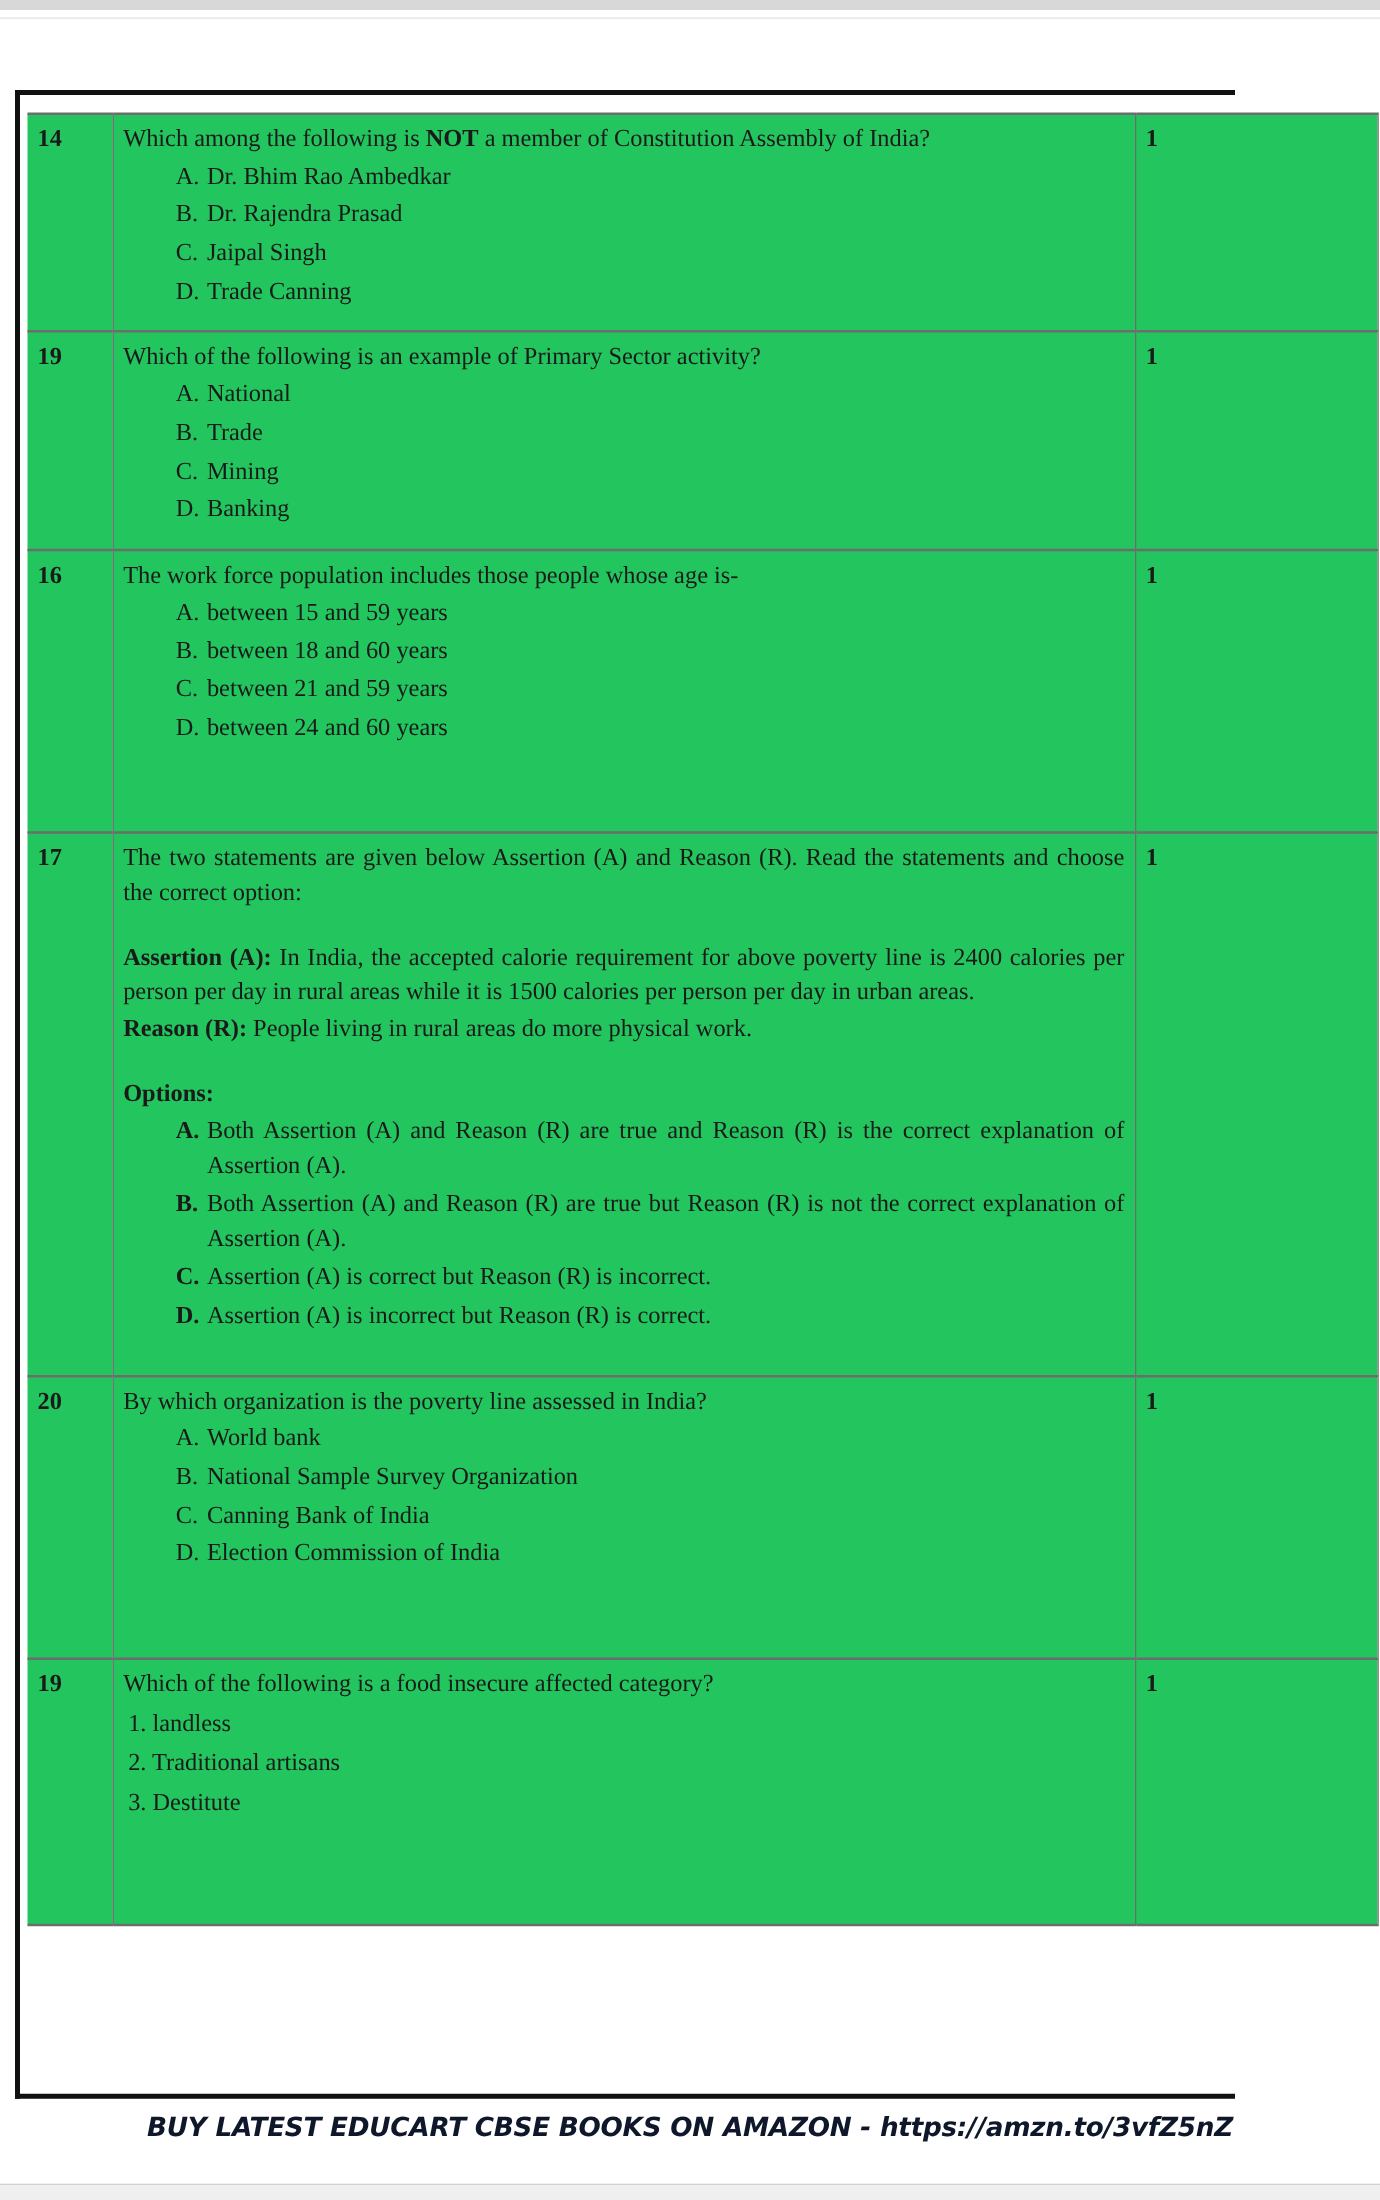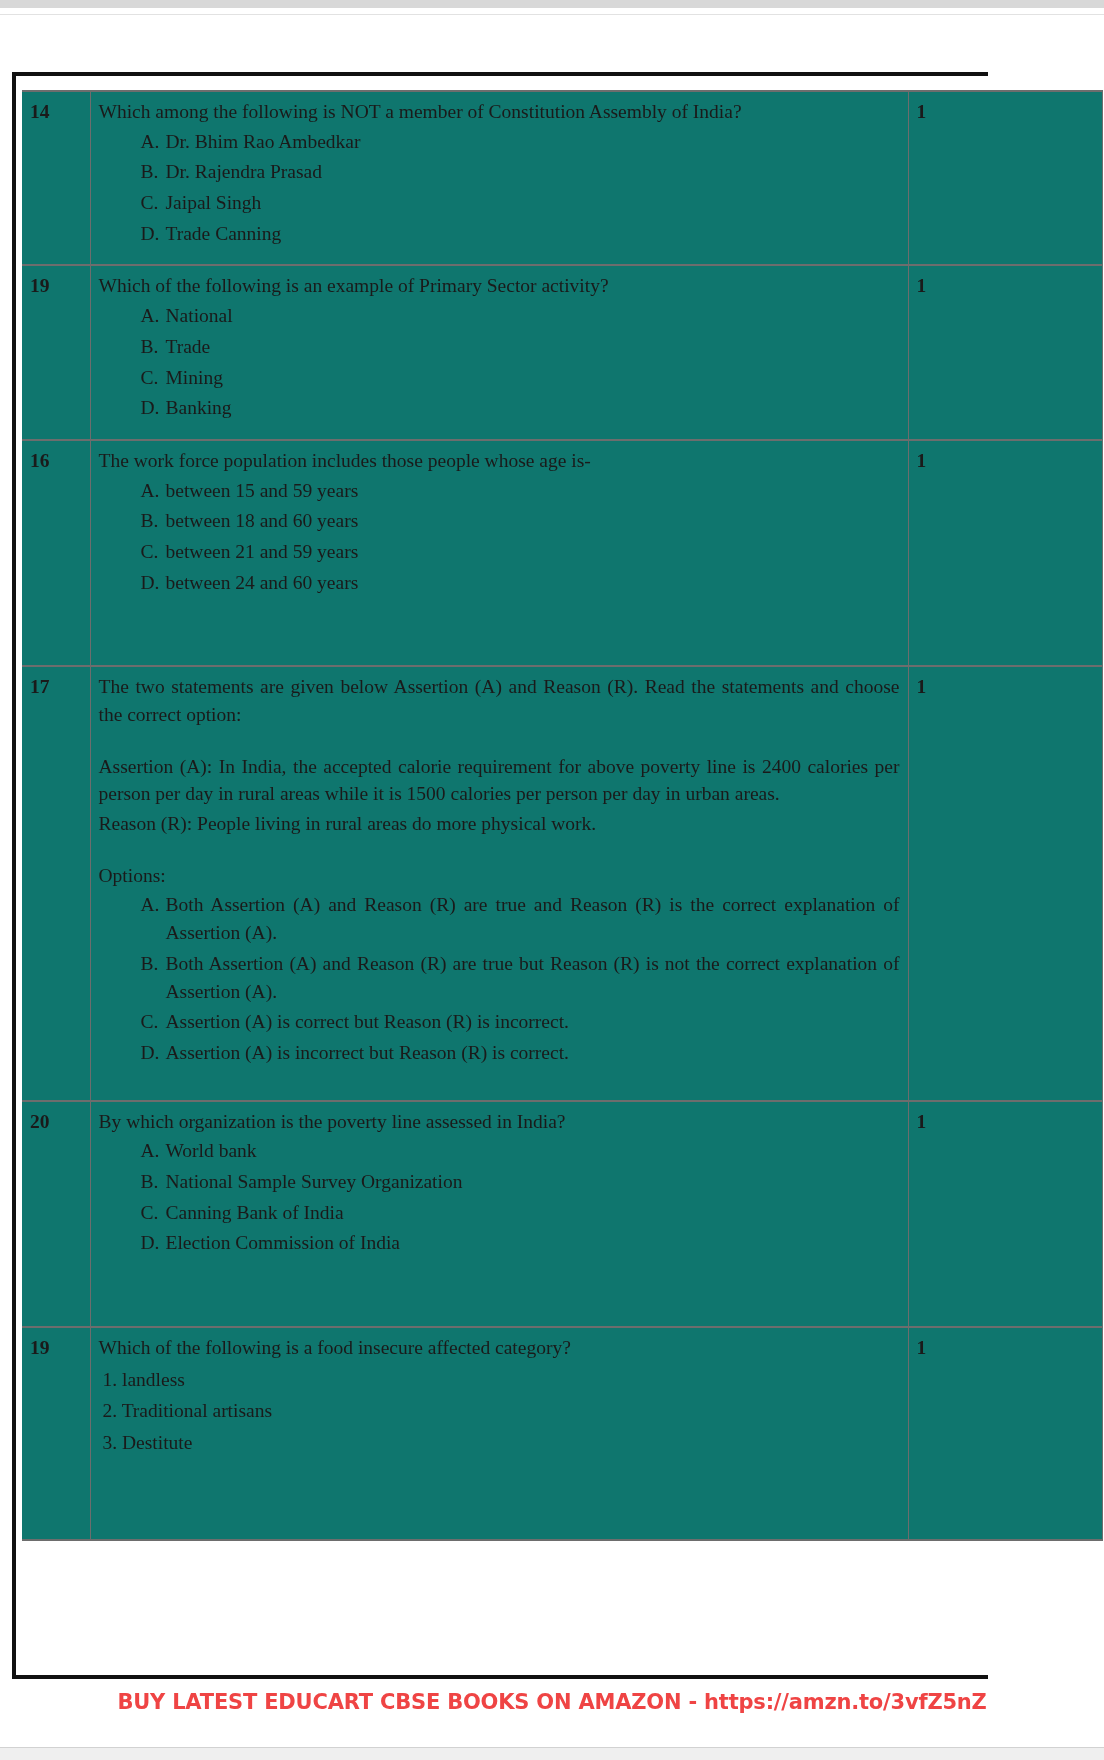--- a/index.html
+++ b/index.html
@@ -69,21 +69,21 @@
     table-layout: fixed;
     font-size: 19.5px;
     line-height: 1.42;
   }
   table.qtable td {
     border-top: 2px solid #6d6d6d;
     border-bottom: 2px solid #6d6d6d;
     border-right: 1.5px solid #6d6d6d;
     vertical-align: top;
     padding: 6px 8px 14px 8px;
-    background: #0f766e;
+    background: #22c55e;
   }
   col.c-num  { width: 68px; }
   col.c-body { width: 818px; }
   col.c-mark { width: 194px; }
 
   td.num {
     text-align: left;
     font-weight: bold;
     padding-left: 13px;
     border-left: none;
@@ -133,21 +133,21 @@
 
   ul.numopts {
     list-style: none;
     margin: 4px 0 16px 0;
     padding: 0 0 0 4px;
   }
   ul.numopts li {
     margin: 0 0 4px 0;
   }
 
-  .lbl { font-weight: normal; }
+  .lbl { font-weight: bold; }
 
   .tail-pad { height: 52px; }
   .tail-pad-sm { height: 16px; }
 
   
   .footer-band {
     position: absolute;
     left: 0;
     top: 1690px;
     width: 1104px;
@@ -275,16 +275,16 @@
           <div class="tail-pad"></div>
         </td>
         <td class="mark">1</td>
       </tr>
 
     </tbody>
   </table>
 </div>
 
 <div class="footer-band">
-  <span class="footer-link" style="color: #ef4444;">BUY LATEST EDUCART CBSE BOOKS ON AMAZON - https://amzn.to/3vfZ5nZ</span>
+  <span class="footer-link" style="color: #0f172a; font-style: italic;">BUY LATEST EDUCART CBSE BOOKS ON AMAZON - https://amzn.to/3vfZ5nZ</span>
 </div>
 
 <div class="scan-bottom"></div>
 
 </body></html>

